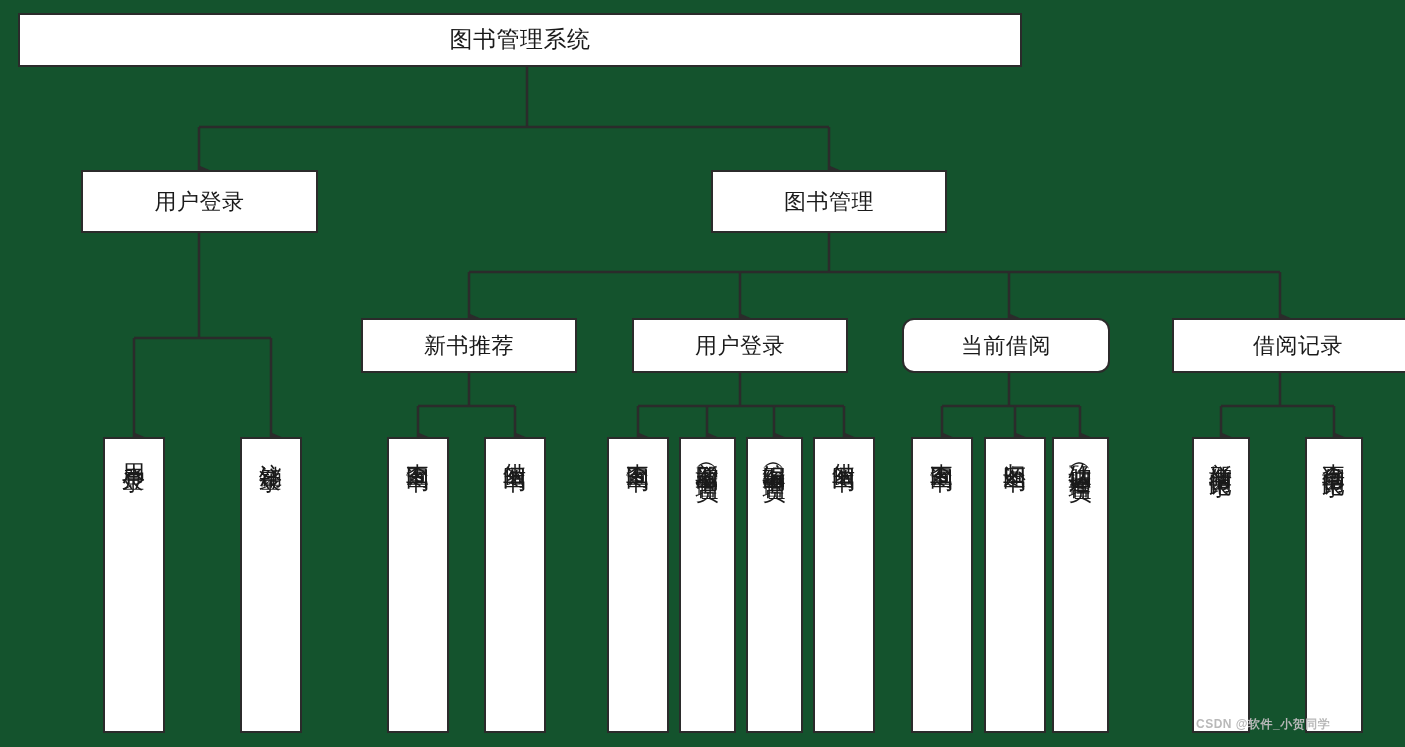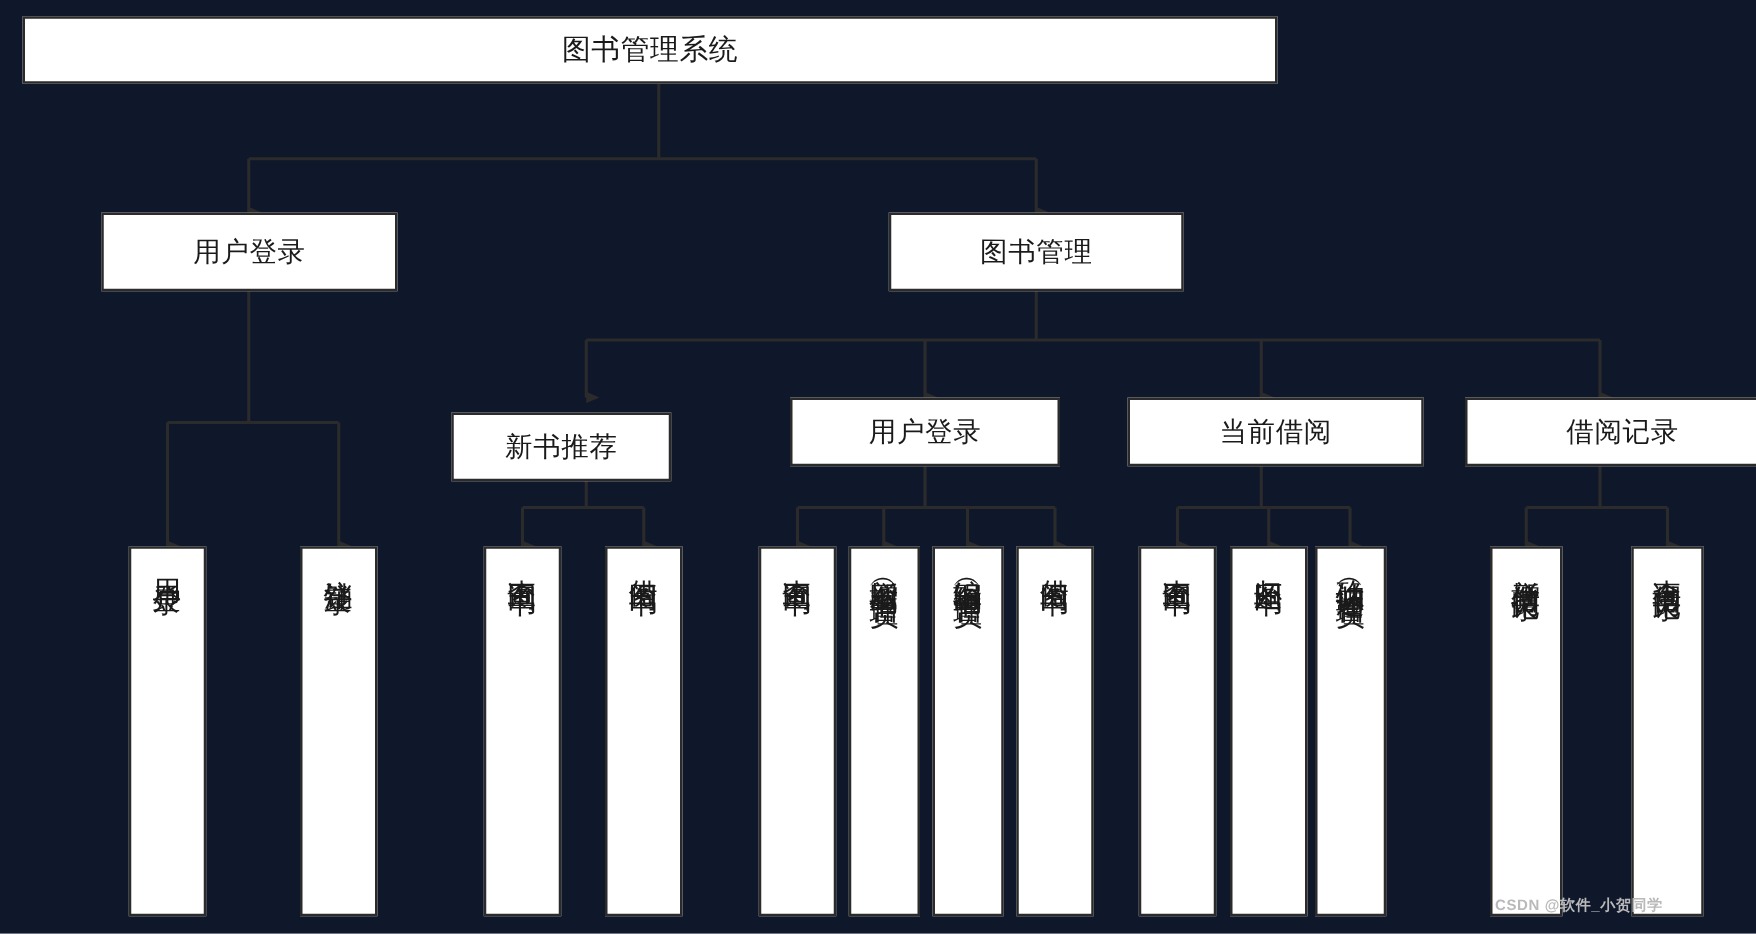--- a/index.html
+++ b/index.html
@@ -11,21 +11,21 @@
     width: 1405px;
     height: 747px;
     font-family: "Liberation Sans", "DejaVu Sans", sans-serif;
     overflow: hidden;
     position: relative;
   }
   #diagram-root {
     position: relative;
     width: 1405px;
     height: 747px;
-    background: #0f172a;
+    background: #14532d;
   }
   svg.connectors {
     position: absolute;
     left: 0;
     top: 0;
     width: 1405px;
     height: 747px;
     pointer-events: none;
   }
   .node {
@@ -128,27 +128,27 @@
     <span class="node-label">图书管理系统</span>
   </div>
 
   <div id="node-layer">
       <div class="node h" style="left: 81px; top: 170px; width: 237px; height: 63px;">
         <span class="node-label">用户登录</span>
       </div>
       <div class="node h" style="left: 711px; top: 170px; width: 236px; height: 63px;">
         <span class="node-label">图书管理</span>
       </div>
-      <div class="node h" style="left: 361px; top: 330px; width: 176px; height: 55px;">
+      <div class="node h" style="left: 361px; top: 318px; width: 216px; height: 55px;">
         <span class="node-label">新书推荐</span>
       </div>
       <div class="node h" style="left: 632px; top: 318px; width: 216px; height: 55px;">
         <span class="node-label">用户登录</span>
       </div>
-      <div class="node h" style="left: 902px; top: 318px; width: 237px; height: 55px;">
+      <div class="node h" style="left: 902px; top: 318px; width: 208px; height: 55px; border-radius: 12px;">
         <span class="node-label">当前借阅</span>
       </div>
       <div class="node h" style="left: 1172px; top: 318px; width: 252px; height: 55px;">
         <span class="node-label">借阅记录</span>
       </div>
       <div class="node v" style="left: 103px; top: 437px; width: 62px; height: 296px;">
         <span class="node-label">用户登录</span>
       </div>
       <div class="node v" style="left: 240px; top: 437px; width: 62px; height: 296px;">
         <span class="node-label">注销登录</span>

